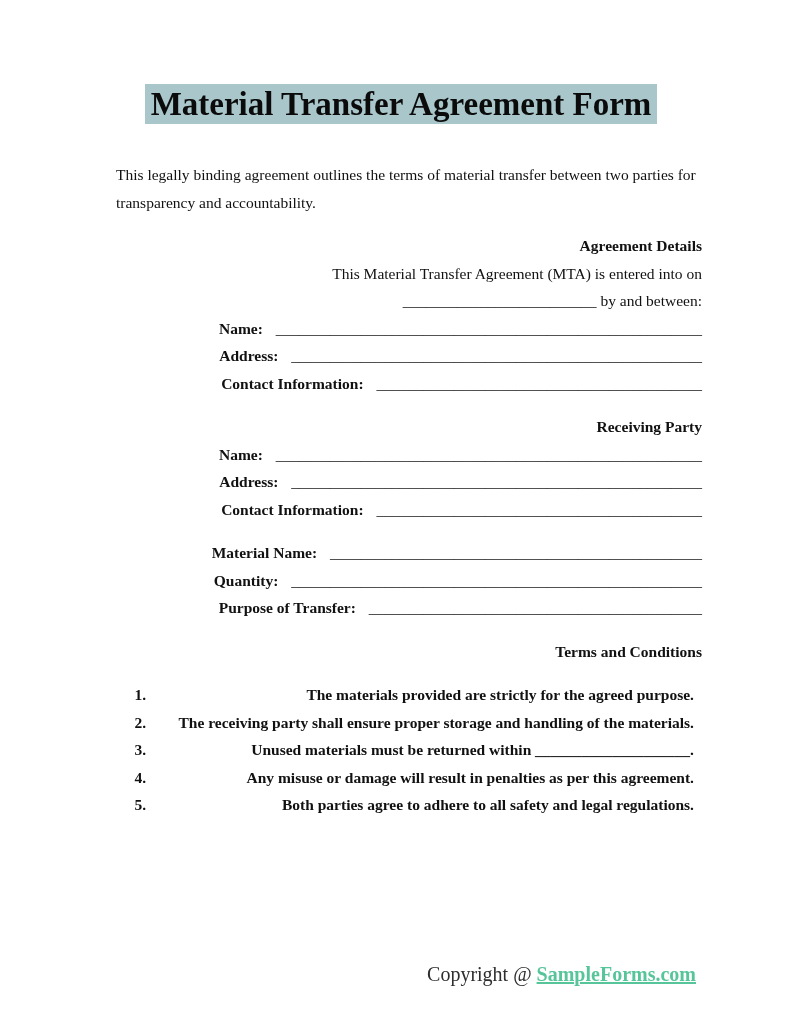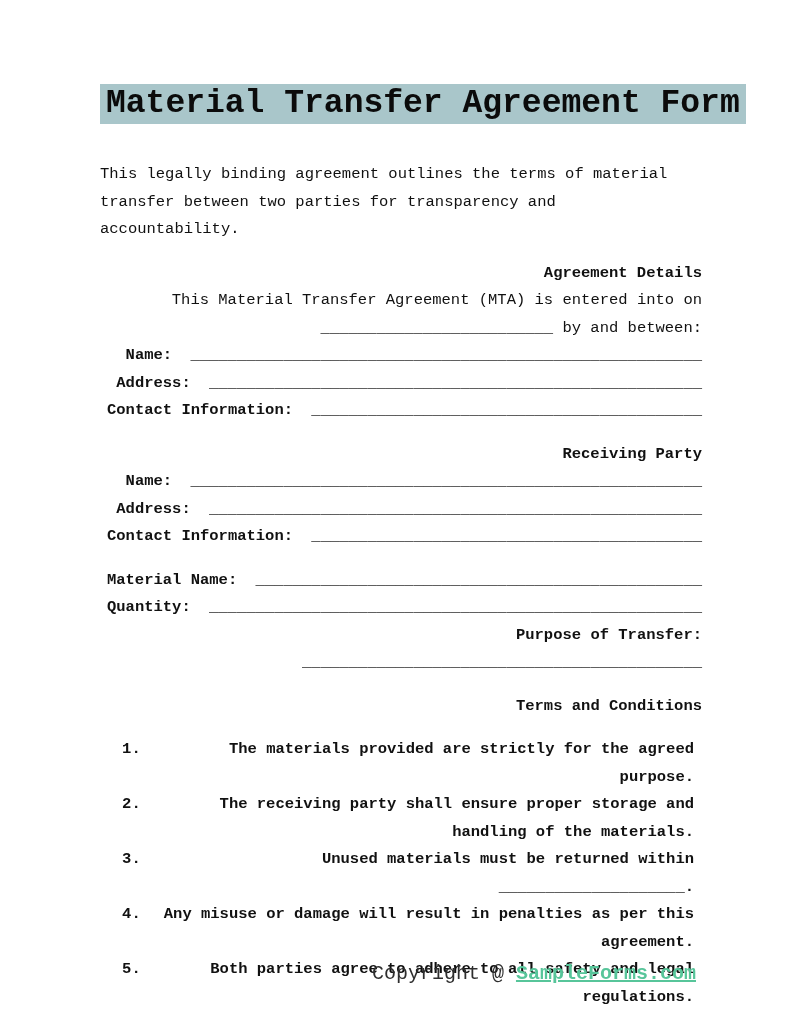--- a/index.html
+++ b/index.html
@@ -3,39 +3,39 @@
 <meta charset="utf-8">
 <style>
   * { margin: 0; padding: 0; box-sizing: border-box; }
   html, body { background: #ffffff; }
   .page {
     position: relative;
     width: 774px;
     height: 1032px;
     margin: 0 auto;
     background: #ffffff;
-    font-family: Liberation Mono, monospace;
+    font-family: Liberation Serif, serif;
     font-size: 15.5px;
     line-height: 27.5px;
     color: #111111;
     overflow: hidden;
   }
   .content { padding: 84px 86px 0 86px; }
   .title-wrap { text-align: center; }
   .title-highlight {
     display: inline-block;
     background: var(--highlight, #a9c6ca);
     font-size: 33px;
     font-weight: bold;
     line-height: 40px;
     padding: 0 6px;
     white-space: nowrap;
     color: #0b0b0b;
   }
-  .intro { margin: 37px 0 16px 0; max-width: 630px; }
+  .intro { margin: 37px 0 16px 16px; max-width: 630px; }
   .block { margin: 0 0 16px 0; text-align: right; }
   .line { min-height: 27.5px; }
   .bold { font-weight: bold; }
   .blank {
     font-weight: normal;
     letter-spacing: 0;
     white-space: nowrap;
     margin-left: 9px;
   }
   ol.terms-list {

